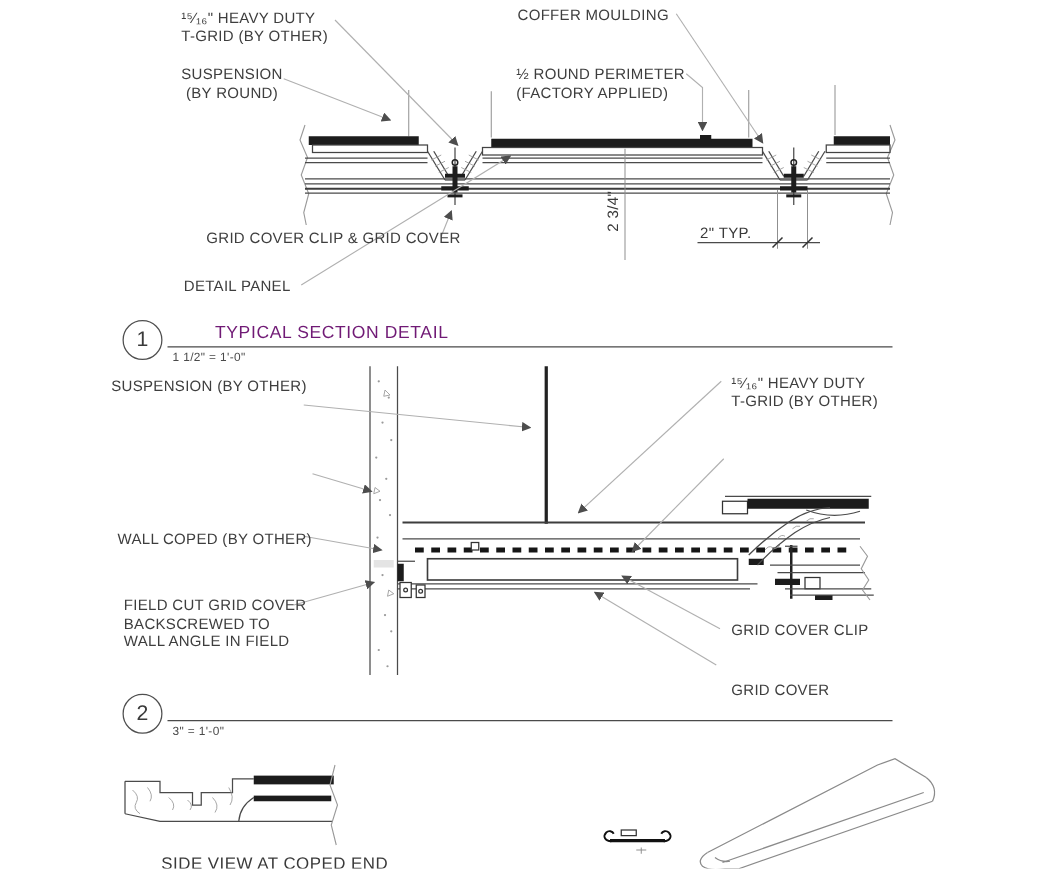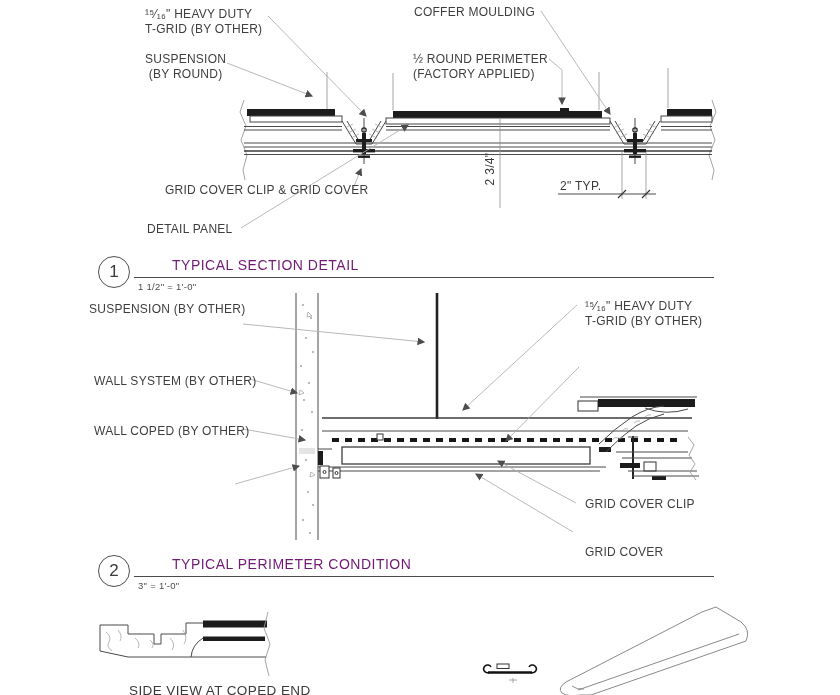--- a/index.html
+++ b/index.html
@@ -258,31 +258,34 @@
   <div class="dim" style="left:560px;top:179px;">2" TYP.</div>
 
   <div class="hdr" style="left:98px;top:256px;width:640px;height:40px;">
     <div class="circle">1</div>
     <div class="ttl">TYPICAL SECTION DETAIL</div>
     <div class="rule"></div>
     <div class="scale">1 1/2" = 1'-0"</div>
   </div>
 
   <div class="lbl" style="left:89px;top:302px;">SUSPENSION (BY OTHER)</div>
-  <div class="lbl" style="left:94px;top:374px;">WALL SYSTEM (BY OTHER)</div>
   <div class="lbl" style="left:94px;top:424px;">WALL COPED (BY OTHER)</div>
+  <div class="lbl" style="left:99px;top:477px;">
+    <div>FIELD CUT GRID COVER</div>
+    <div>BACKSCREWED TO</div>
+    <div>WALL ANGLE IN FIELD</div>
+  </div>
   <div class="lbl" style="left:585px;top:299px;">
     <div>¹⁵⁄₁₆" HEAVY DUTY</div>
     <div>T-GRID (BY OTHER)</div>
   </div>
   <div class="lbl" style="left:585px;top:497px;text-align:right;">GRID COVER CLIP</div>
   <div class="lbl" style="left:585px;top:545px;">GRID COVER</div>
 
   <div class="hdr" style="left:98px;top:555px;width:640px;height:40px;">
     <div class="circle">2</div>
-    <div class="ttl">TYPICAL PERIMETER CONDITION</div>
     <div class="rule"></div>
     <div class="scale">3" = 1'-0"</div>
   </div>
 
   <div class="caption" style="left:129px;top:683px;">SIDE VIEW AT COPED END</div>
 
 </div>
 
 </body></html>

